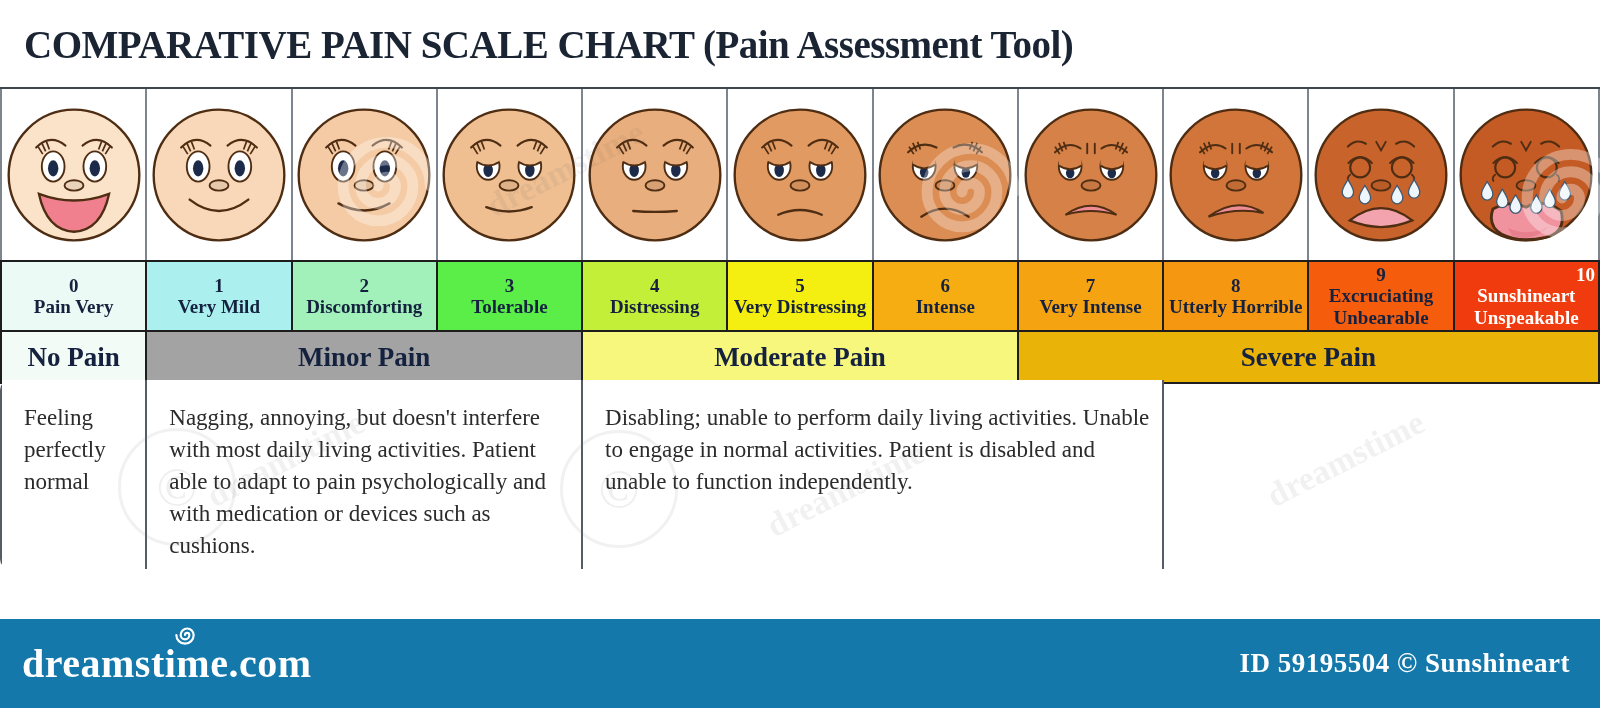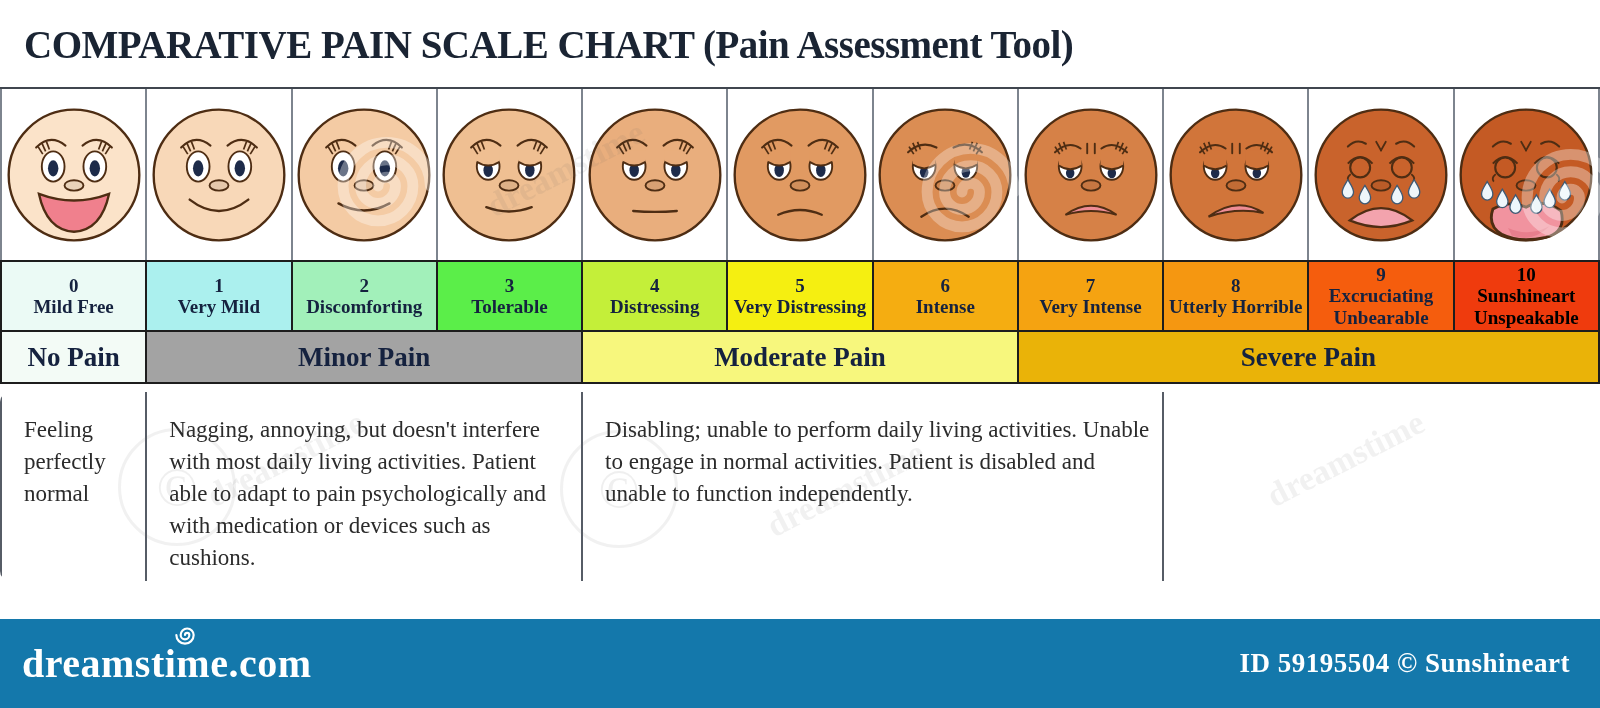--- a/index.html
+++ b/index.html
@@ -22,21 +22,21 @@
               align-items:center;justify-content:center;text-align:center;
               font-weight:bold;font-size:19px;line-height:1.12;color:#15223f;
               padding:2px 3px;box-sizing:border-box;}
   .label-cell .lvl{display:block;}
   
   .cats-row{top:332px;height:52px;border-left:2px solid #1d1d1d;}
   .cat-cell{border:2px solid #1d1d1d;border-left:none;border-top:none;display:flex;
             align-items:center;justify-content:center;font-weight:bold;font-size:27px;
             color:#15223f;box-sizing:border-box;}
   
-  .descs-row{top:392px;height:189px;border-left:2px solid #565c66;border-radius:10px;}
+  .descs-row{top:380px;height:189px;border-left:2px solid #565c66;border-radius:10px;}
   .desc-cell{border-right:2px solid #565c66;background:#fff;box-sizing:border-box;
              padding:22px 10px 0 22px;font-size:23px;line-height:32px;color:#2b2b2b;}
   
   .bar{position:absolute;top:619px;left:0;width:1600px;height:89px;display:flex;
        align-items:center;justify-content:space-between;box-sizing:border-box;
        padding:0 30px 0 22px;color:#fff;}
   .logo{position:relative;font-size:40px;font-weight:bold;letter-spacing:0.5px;}
   .logo .idot-spiral{position:absolute;left:150px;top:-18px;}
   .credit{font-size:27px;font-weight:bold;letter-spacing:0.5px;}
   
@@ -297,21 +297,21 @@
           <path transform="translate(64,116)" d="M0,-9 C3,-4 6,0 6,4 A6,6.5 0 1 1 -6,4 C-6,0 -3,-4 0,-9 Z" fill="#eef6fb" stroke="#3f5a74" stroke-width="1.4"></path>
           <path transform="translate(86,116)" d="M0,-9 C3,-4 6,0 6,4 A6,6.5 0 1 1 -6,4 C-6,0 -3,-4 0,-9 Z" fill="#eef6fb" stroke="#3f5a74" stroke-width="1.4"></path>
           <path transform="translate(100,110)" d="M0,-9 C3,-4 6,0 6,4 A6,6.5 0 1 1 -6,4 C-6,0 -3,-4 0,-9 Z" fill="#eef6fb" stroke="#3f5a74" stroke-width="1.4"></path>
           <path transform="translate(116,102)" d="M0,-9 C3,-4 6,0 6,4 A6,6.5 0 1 1 -6,4 C-6,0 -3,-4 0,-9 Z" fill="#eef6fb" stroke="#3f5a74" stroke-width="1.4"></path>
         </svg>
       </div>
     </div>
   <div class="grid-row labels-row" id="labels-row">
       <div class="label-cell" style="background: rgb(235, 250, 245);">
         <span class="lvl">0</span>
-        <span>Mild Free</span>
+        <span>Pain Very</span>
       </div>
       <div class="label-cell" style="background: rgb(171, 240, 238);">
         <span class="lvl">1</span>
         <span>Very Mild</span>
       </div>
       <div class="label-cell" style="background: rgb(162, 240, 186);">
         <span class="lvl">2</span>
         <span>Discomforting</span>
       </div>
       <div class="label-cell" style="background: rgb(91, 238, 73);">
@@ -335,21 +335,21 @@
         <span>Very Intense</span>
       </div>
       <div class="label-cell" style="background: rgb(245, 151, 17);">
         <span class="lvl">8</span>
         <span>Utterly Horrible</span>
       </div>
       <div class="label-cell" style="background: rgb(245, 93, 13);">
         <span class="lvl">9</span>
         <span>Excruciating Unbearable</span>
       </div>
-      <div class="label-cell" style="background: rgb(239, 59, 13); color: #000000;">
+      <div class="label-cell" style="background: rgb(239, 59, 13); color: #ffffff; align-items: flex-end;">
         <span class="lvl">10</span>
         <span>Sunshineart Unspeakable</span>
       </div>
     </div>
   <div class="grid-row cats-row" id="cats-row">
       <div class="cat-cell" style="background: rgb(243, 251, 246); grid-column: span 1;">No Pain</div>
       <div class="cat-cell" style="background: #a3a3a3; grid-column: span 3;">Minor Pain</div>
       <div class="cat-cell" style="background: rgb(247, 247, 125); grid-column: span 3;">Moderate Pain</div>
       <div class="cat-cell" style="background: #eab308; grid-column: span 4;">Severe Pain</div>
     </div>

